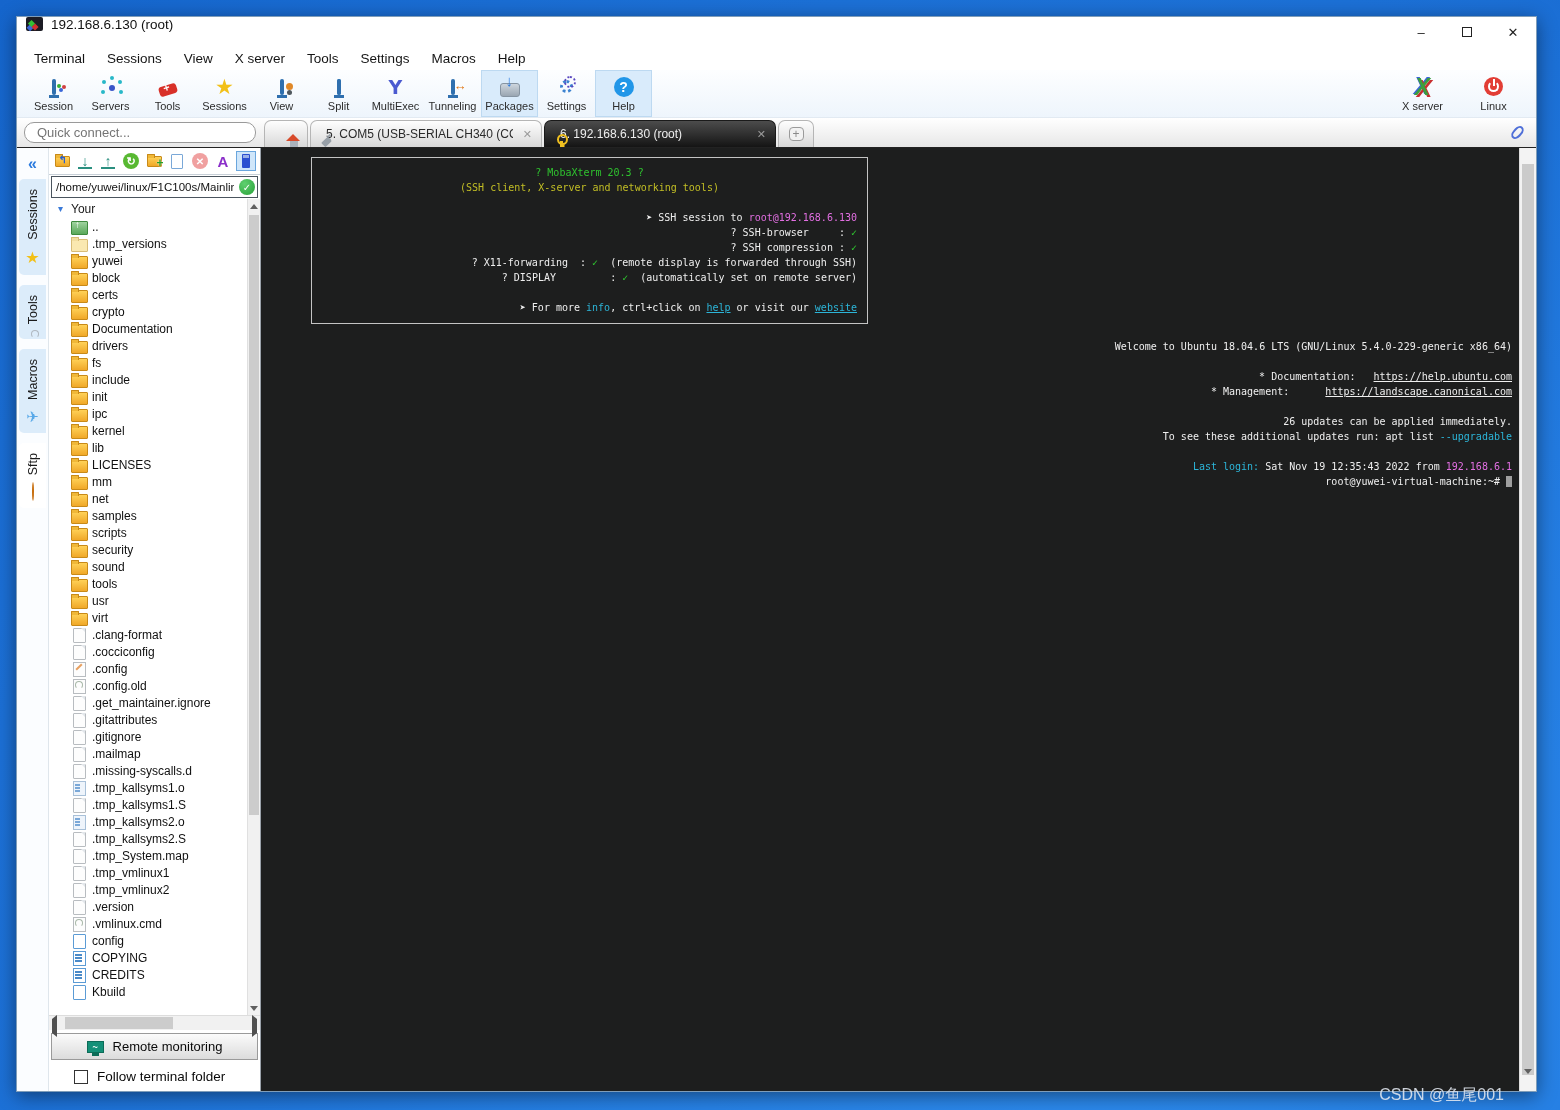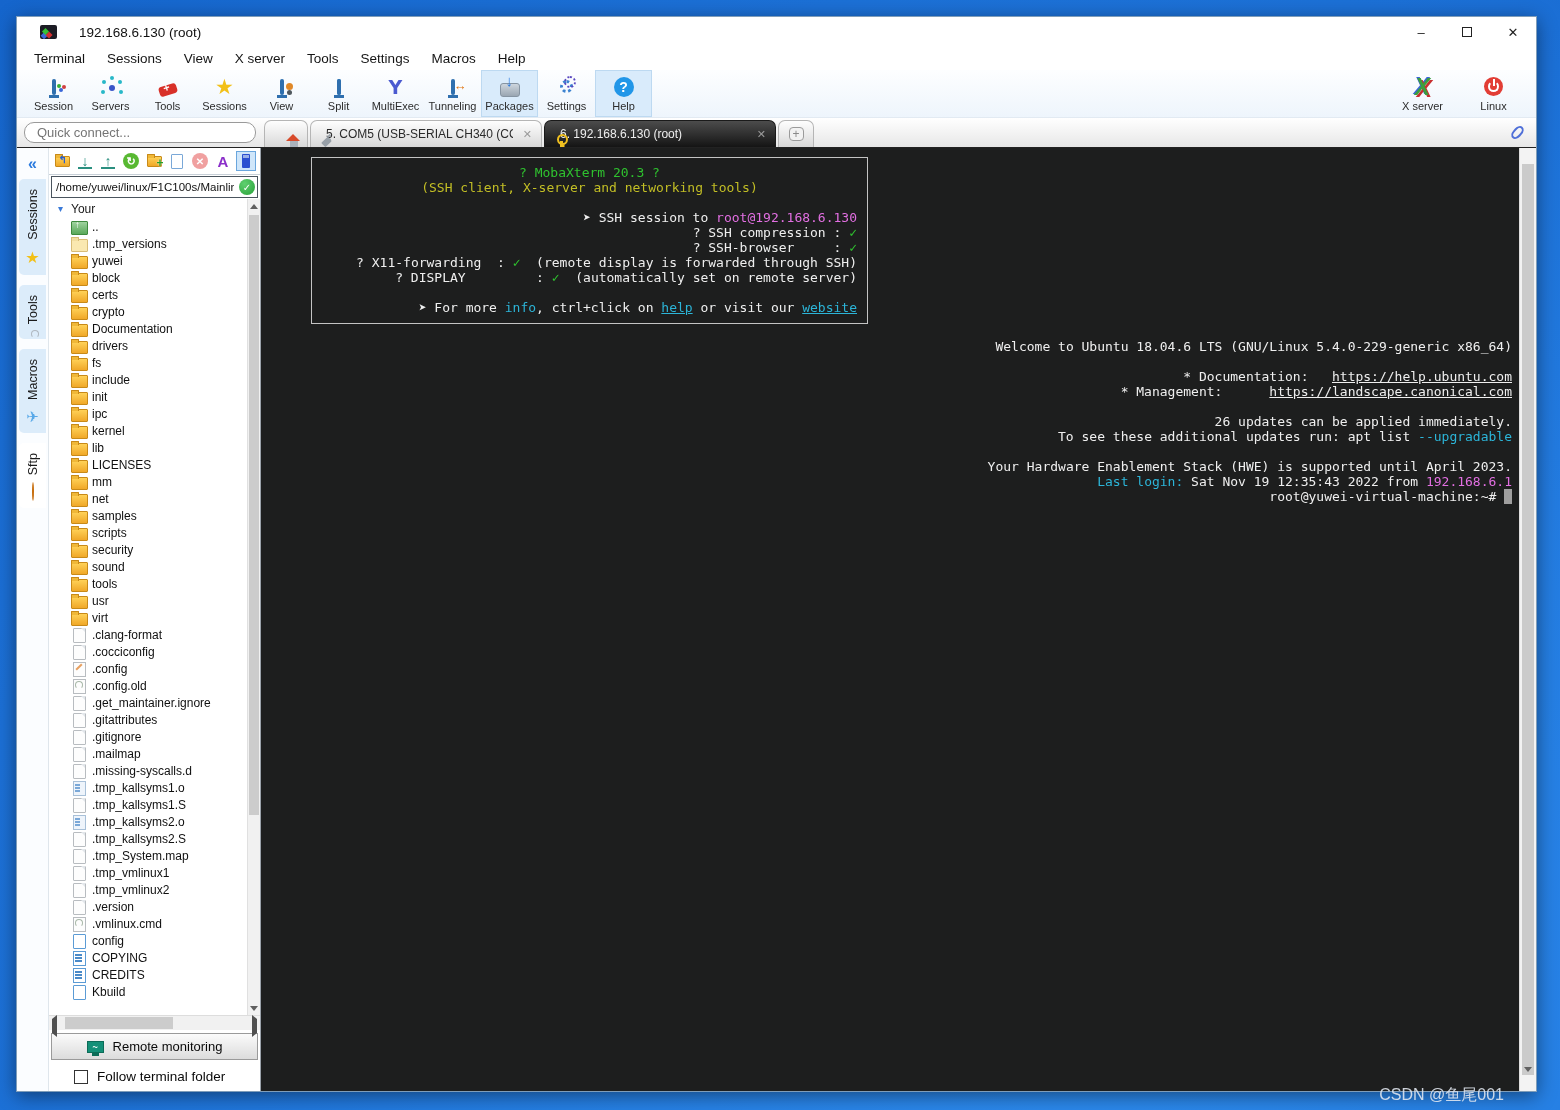--- a/index.html
+++ b/index.html
@@ -4,21 +4,21 @@
 <style>
   * { margin:0; padding:0; box-sizing:border-box; }
   html,body { width:1560px; height:1110px; overflow:hidden; font-family:"Liberation Sans", sans-serif; }
   body { background: radial-gradient(ellipse at 70% 85%, var(--desk2), var(--desk1)); position:relative; }
 
   .window { position:absolute; left:16px; top:16px; width:1521px; height:1076px;
     background:#fff; border:1px solid #7f9db9; box-shadow:0 4px 18px rgba(0,0,0,.45);
     display:flex; flex-direction:column; }
 
   
-  .titlebar { height:30px; display:flex; align-items:center; padding-left:23px; font-size:13.5px; color:#111; flex:none;gap:14px;}
+  .titlebar { height:30px; display:flex; padding-left:9px; font-size:13.5px; color:#111; flex:none;}
   .app-ico { width:17px; height:14px; background:#1c1c24; border-radius:2px; position:relative; margin-right:8px; flex:none;}
   .app-ico::before { content:""; position:absolute; left:3px; top:4px; width:5px; height:5px; background:#35c035; transform:rotate(45deg);
     box-shadow:5px 0px 0 #d23030, 2px 4px 0 #3a66d8; }
   .win-controls { margin-left:auto; display:flex; height:100%; }
   .wc { width:46px; display:flex; align-items:center; justify-content:center; color:#222; font-size:13px; }
   .wc .maxbox { width:10px; height:10px; border:1px solid #222; display:inline-block; }
 
   
   .menubar { height:23px; display:flex; align-items:center; padding-left:6px; font-size:13.5px; color:#151515; flex:none;}
   .menu-item { padding:0 11px; }
@@ -163,21 +163,21 @@
 
   .remote-btn { height:27px; margin:3px 2px 2px; display:flex; align-items:center; justify-content:center; gap:9px;
     background:linear-gradient(#fbfbfb,#dcdcdc); border:1px solid #9a9a9a; font-size:13px; color:#0a0a0a; flex:none;}
   .i-remote { width:17px; height:12px; background:#149078; border:1px solid #0c6c58; position:relative; color:#fff; font-size:9px; line-height:10px; text-align:center; font-weight:bold;}
   .i-remote::after { content:""; position:absolute; left:4px; bottom:-4px; width:7px; height:3px; background:#0c6c58; }
   .follow-row { height:29px; display:flex; align-items:center; gap:9px; padding-left:25px; font-size:13.5px; color:#0a0a0a; flex:none; background:#fff;}
   .checkbox { width:14px; height:14px; border:1px solid #333; background:#fff; flex:none;}
 
   
   .terminal { flex:1; position:relative; background:var(--term-bg); color:var(--term-fg);
-    font-family:"DejaVu Sans Mono", monospace; font-size:13px; line-height:15px; padding:9px 24px 0 8px; overflow:hidden; }
+    font-family:"DejaVu Sans Mono", monospace; font-size:10px; line-height:15px; padding:9px 24px 0 8px; overflow:hidden; }
   .tline { white-space:pre; min-height:15px;text-align:right; }
   .banner { width:557px; margin-left:42px; border:1px solid #c4c4c4; padding:7px 10px 8px; margin-bottom:15px; }
   .center { text-align:center; }
   .seg-w { color:var(--term-fg); }
   .seg-g { color:var(--term-green); }
   .seg-y { color:var(--term-yellow); }
   .seg-m { color:var(--term-magenta); }
   .seg-c { color:var(--term-cyan); }
   .seg-cu { color:var(--term-cyan); text-decoration:underline; }
   .seg-wu { color:var(--term-fg); text-decoration:underline; }
@@ -613,37 +613,36 @@
         <span>Follow terminal folder</span>
       </div>
     </div>
 
     <div class="terminal">
       <div class="banner" id="banner">
           <div class="tline center"><span class="seg-g">? MobaXterm 20.3 ?</span></div>
           <div class="tline center"><span class="seg-y">(SSH client, X-server and networking tools)</span></div>
           <div class="tline"> </div>
           <div class="tline"><span class="seg-w">➤ SSH session to </span><span class="seg-m">root@192.168.6.130</span></div>
+          <div class="tline"><span class="seg-w">  ? SSH-browser     : </span><span class="seg-g">✓</span></div>
           <div class="tline"><span class="seg-w">  ? SSH compression : </span><span class="seg-g">✓</span></div>
-          <div class="tline"><span class="seg-w">  ? SSH-browser     : </span><span class="seg-g">✓</span></div>
           <div class="tline"><span class="seg-w">  ? X11-forwarding  : </span><span class="seg-g">✓</span><span class="seg-w">  (remote display is forwarded through SSH)</span></div>
           <div class="tline"><span class="seg-w">  ? DISPLAY         : </span><span class="seg-g">✓</span><span class="seg-w">  (automatically set on remote server)</span></div>
           <div class="tline"> </div>
           <div class="tline"><span class="seg-w">➤ For more </span><span class="seg-c">info</span><span class="seg-w">, ctrl+click on </span><span class="seg-cu">help</span><span class="seg-w"> or visit our </span><span class="seg-cu">website</span></div>
         </div>
       <div id="term-body">
           <div class="tline"><span class="seg-w">Welcome to Ubuntu 18.04.6 LTS (GNU/Linux 5.4.0-229-generic x86_64)</span></div>
           <div class="tline"> </div>
           <div class="tline"><span class="seg-w"> * Documentation:   </span><span class="seg-wu">https://help.ubuntu.com</span></div>
           <div class="tline"><span class="seg-w"> * Management:      </span><span class="seg-wu">https://landscape.canonical.com</span></div>
           <div class="tline"> </div>
           <div class="tline"><span class="seg-w">26 updates can be applied immediately.</span></div>
           <div class="tline"><span class="seg-w">To see these additional updates run: apt list </span><span class="seg-c">--upgradable</span></div>
           <div class="tline"> </div>
-          <div class="tline"><span class="seg-w">Your Hardware Enablement Stack (HWE) is supported until April 2023.</span></div>
           <div class="tline"><span class="seg-c">Last login:</span><span class="seg-w"> Sat Nov 19 12:35:43 2022 from </span><span class="seg-m">192.168.6.1</span></div>
           <div class="tline"><span class="seg-w">root@yuwei-virtual-machine:~# </span><span class="seg-cursor"> </span></div>
         </div>
       <div class="term-scroll">
         <span class="ts-up"><span class="tri-up"></span></span>
         <span class="ts-thumb"></span>
         <span class="ts-down"><span class="tri-down"></span></span>
       </div>
     </div>
   </div>

